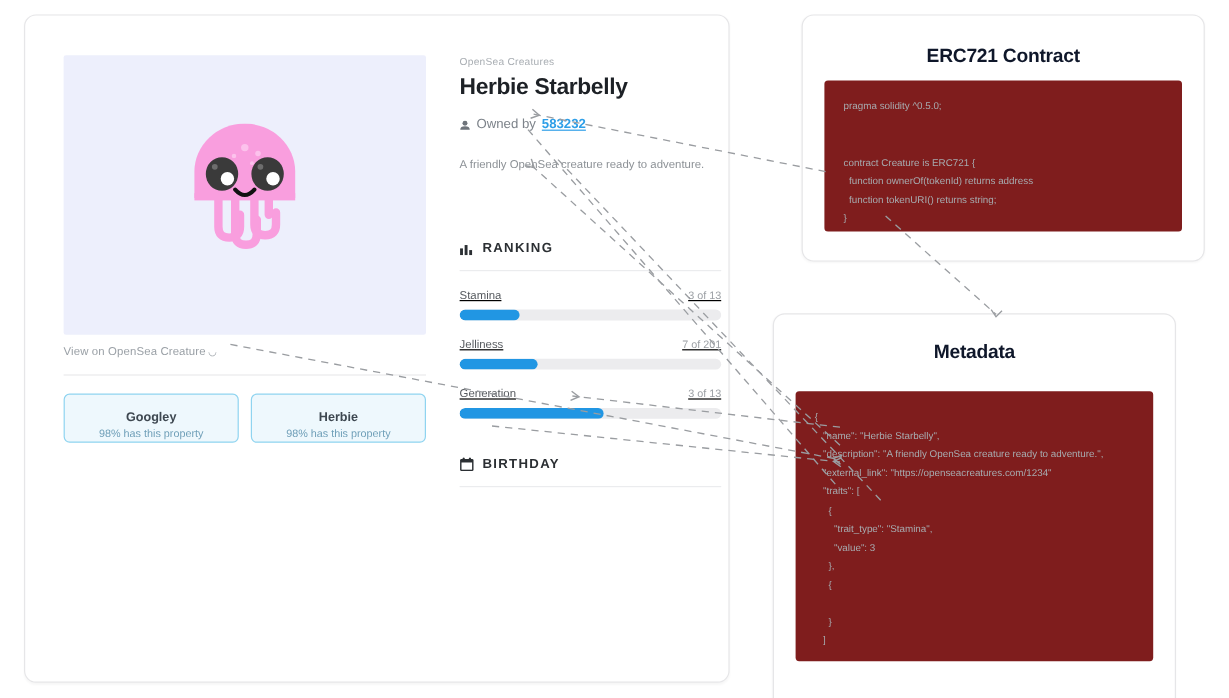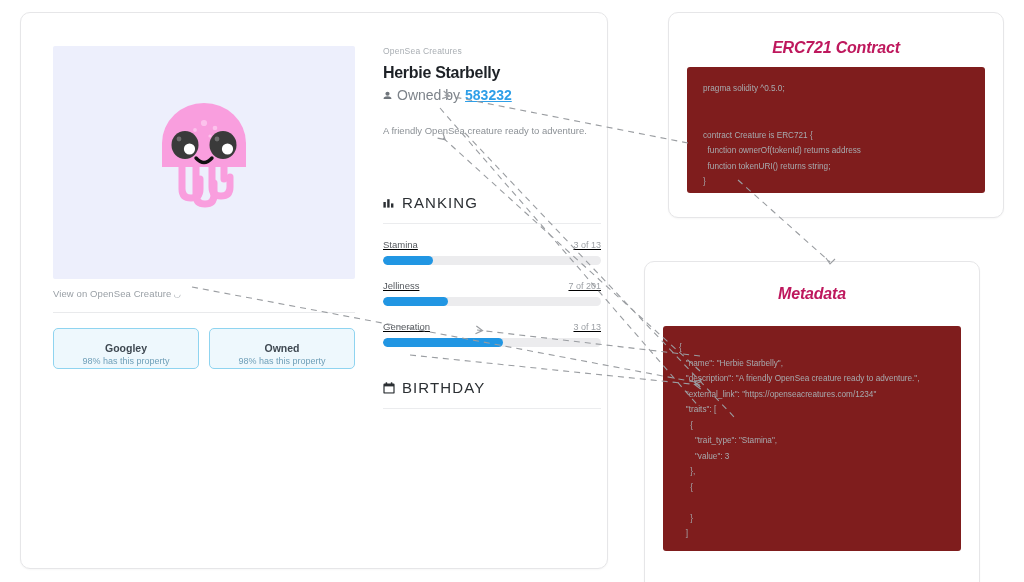--- a/index.html
+++ b/index.html
@@ -36,46 +36,46 @@
     display: block; margin-top: 9px;
     font-size: 9.5px; color: #9aa0a6; letter-spacing: .1px;
     text-decoration: none; white-space: nowrap;
   }
   .ext-glyph { font-size: 8.5px; margin-left: 2px; }
 
   
   .section-head {
     display: flex; align-items: center; gap: 7px;
     margin-top: 19px;
-    font-size: 15px; font-weight: normal; letter-spacing: 1.1px;
+    font-size: 11px; font-weight: bold; letter-spacing: 1.1px;
     color: #2b2f33; text-transform: uppercase;
   }
   .section-rule { height: 1px; background: #e9eaec; margin-top: 13px; }
   .chips { display: flex; gap: 10px; margin-top: 15px; }
   .chip {
     flex: 1; height: 41px;
     background: #eef8fd;
     border: 1px solid #8fd4f0;
     border-radius: 5px;
     display: flex; flex-direction: column;
     align-items: center; justify-content: flex-end;
   }
   .chip-name { font-size: 10.5px; font-weight: bold; color: #3e4851; line-height: 13px; }
   .chip-sub  { font-size: 9px; color: #6f9fb8; line-height: 13px; }
 
   
   .detail-col { position: absolute; left: 330px; top: 0; width: 218px; }
   .collection { font-size: 8.5px; color: #a9aeb3; letter-spacing: .2px; }
   .title {
-    font-size: 16px; font-weight: bold; color: #1d2126;
+    font-size: 19px; font-weight: bold; color: #1d2126;
     letter-spacing: -.3px; margin-top: 6px; line-height: 22px;
   }
   .owner-row {
     display: flex; align-items: center; gap: 5px;
-    margin-top: 3px; font-size: 14px; color: #7d838a;
+    margin-top: 14px; font-size: 11px; color: #7d838a;
   }
   .owner-id { color: #2e9fe8; font-weight: bold; }
   .desc { margin-top: 21px; font-size: 9.5px; color: #8c9196; line-height: 14px; }
 
   
   .rank-head { margin-top: 56px; }
   .rank-rule { height: 1px; background: #ebecee; margin-top: 12px; }
   .rank-row { margin-top: 15px; text-decoration: underline; }
   .rank-top {
     display: flex; justify-content: space-between; align-items: baseline;
@@ -91,21 +91,21 @@
 
   .bday-head { margin-top: 32px; }
   .bday-rule { height: 1px; background: #ebecee; margin-top: 12px; }
   .bday-text { margin-top: 16px; font-size: 9.5px; color: #6e7378; }
 
   
   #contract-card { left: 668px; top: 12px; width: 336px; height: 206px; }
   #metadata-card { left: 644px; top: 261px; width: 336px; height: 352px; }
   .panel-title {
     text-align: center; font-size: 16px; font-weight: bold;
-    color: #be185d; letter-spacing: -.2px; font-style: italic;
+    color: #0f172a; letter-spacing: -.2px;
   }
   #contract-card .panel-title { margin-top: 26px; }
   #metadata-card .panel-title { margin-top: 23px; }
   .code-box {
     position: absolute; left: 18px; right: 18px;
     background: #7f1d1d; border-radius: 3px;
     padding: 14px 16px;
     font-family: "Liberation Sans", sans-serif;
     font-size: 8.2px; line-height: 15.5px; color: #a7abaf;
     white-space: pre; overflow: hidden;
@@ -161,21 +161,21 @@
         <a class="opensea-link" href="#"><span>View on OpenSea Creature</span><span class="ext-glyph">◡</span></a>
 
         <div class="section-rule"></div>
 
         <div class="chips">
           <div class="chip">
             <span class="chip-name">Googley</span>
             <span class="chip-sub">98% has this property</span>
           </div>
           <div class="chip">
-            <span class="chip-name">Owned</span>
+            <span class="chip-name">Herbie</span>
             <span class="chip-sub">98% has this property</span>
           </div>
         </div>
       </div>
 
       <div class="detail-col">
         <div class="collection">OpenSea Creatures</div>
         <div class="title">Herbie Starbelly</div>
 
         <div class="owner-row">

